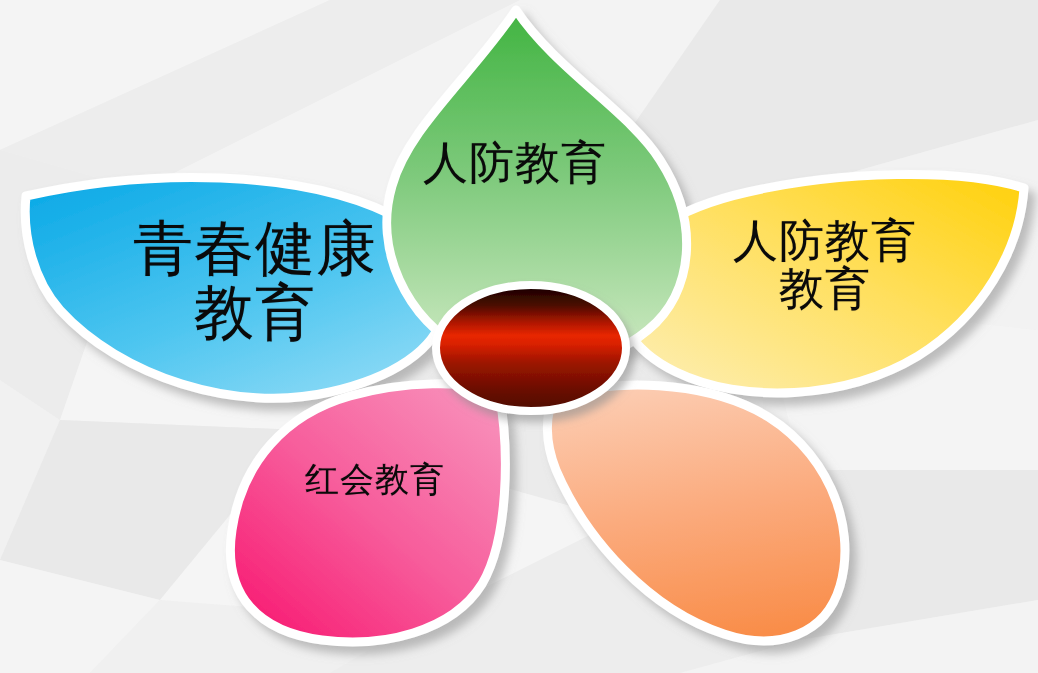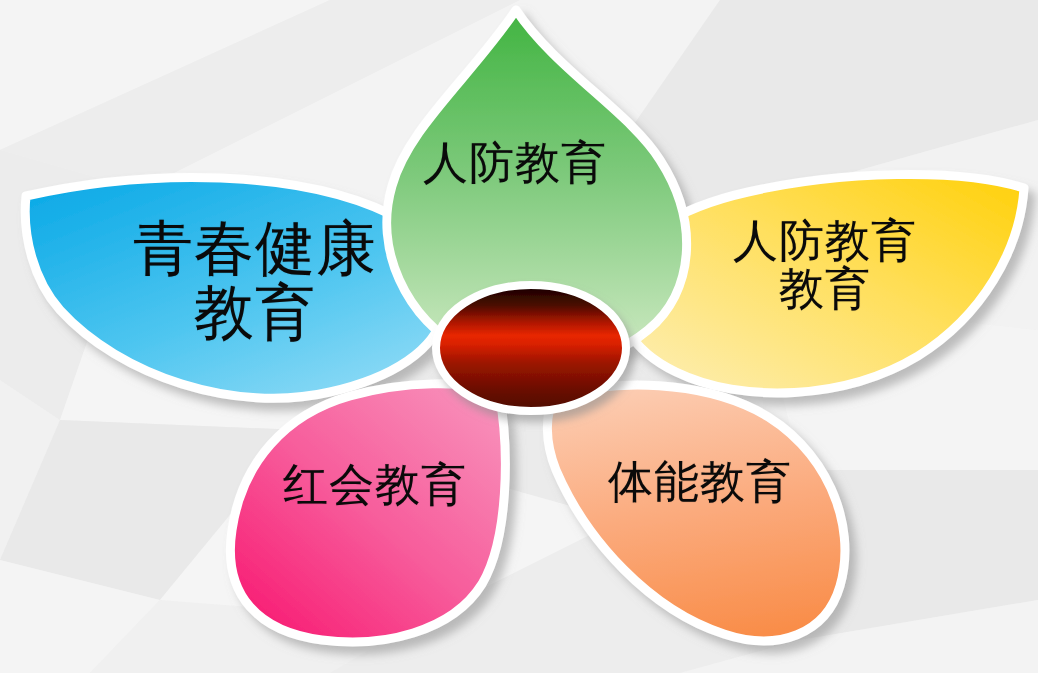--- a/index.html
+++ b/index.html
@@ -19,21 +19,21 @@
     line-height:1.06;
     letter-spacing:1px;
     white-space:pre;
     pointer-events:none;
     font-family:"Liberation Serif","DejaVu Serif",serif;
     text-shadow:0 0 1px rgba(0,0,0,0.35);
   }
   #lbl-top   {left:330px;  top:140px; width:370px; font-size:45px;}
   #lbl-left  {left:75px;   top:218px; width:360px; font-size:60px;}
   #lbl-right {left:650px;  top:218px; width:350px; font-size:45px;}
-  #lbl-bl    {left:190px;  top:462px; width:370px; font-size:45px;}
+  #lbl-bl    {left:190px;  top:462px; width:370px; font-size:34px;}
   #lbl-br    {left:505px;  top:459px; width:390px; font-size:45px;}
 </style>
 </head>
 <body>
 
 <div id="stage">
 
   <svg id="bg" viewBox="0 0 1038 673" preserveAspectRatio="none">
     <rect x="0" y="0" width="1038" height="673" fill="#efefef"></rect>
     <g stroke="none">
@@ -143,15 +143,14 @@
       <ellipse cx="531" cy="348" rx="95" ry="63" fill="url(#gCenter)" stroke="#ffffff" stroke-width="8"></ellipse>
     </g>
   </svg>
 
   <div class="petal-label" id="lbl-top">人防教育</div>
   <div class="petal-label" id="lbl-left">青春健康
 教育</div>
   <div class="petal-label" id="lbl-right">人防教育
 教育</div>
   <div class="petal-label" id="lbl-bl">红会教育</div>
-  <div class="petal-label" id="lbl-br">体能教育</div>
 
 </div>
 
 </body></html>

